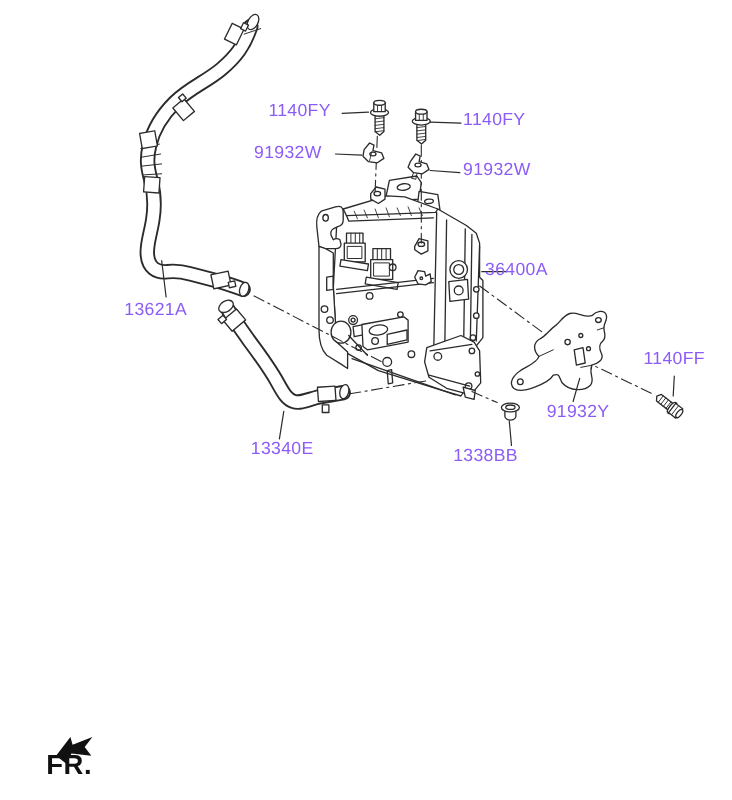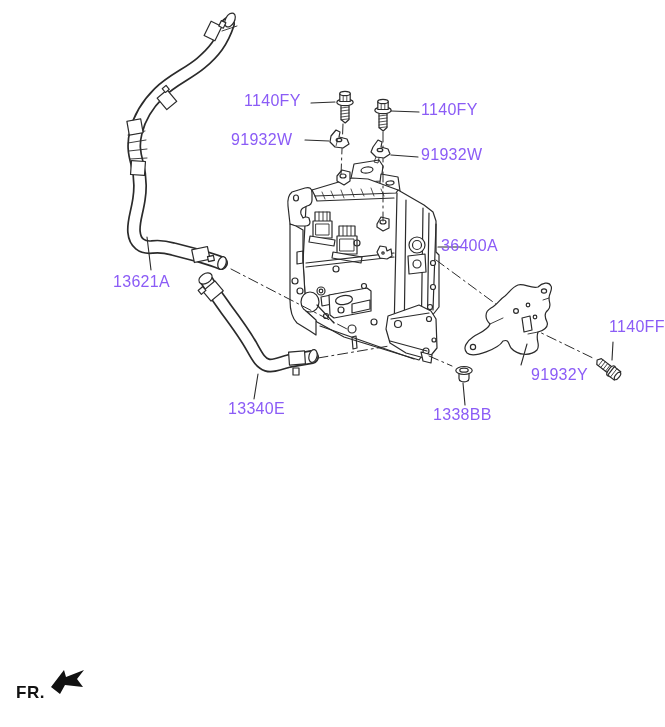--- a/index.html
+++ b/index.html
@@ -6,22 +6,22 @@
   .stage{
     position:relative;width:665px;height:727px;background:#ffffff;
     font-family:"Liberation Sans", sans-serif;overflow:hidden;
   }
   .stage svg{position:absolute;left:0;top:0;}
   .callout{
     position:absolute;font-size:16px;letter-spacing:.3px;color:#8b5cf6;
     white-space:nowrap;line-height:1;
   }
   .fr-label{
-    position:absolute;font-size:17px;font-weight:bold;color:#111;
-    letter-spacing:.5px;line-height:1;
+    position:absolute;font-size:25px;font-weight:bold;color:#111;
+    letter-spacing:.5px;line-height:1;margin-left:26px;
   }
 </style>
 </head>
 <body>
 
 <div class="stage">
 
   <svg width="665" height="727" viewBox="0 0 665 727">
     <g stroke="#2b2b2b" stroke-width="1.2" fill="none" stroke-linecap="round" stroke-linejoin="round">
 
@@ -229,18 +229,18 @@
     </g>
   </svg>
 
   <div class="callout" style="left:244px;top:93px;">1140FY</div>
   <div class="callout" style="left:421px;top:102px;">1140FY</div>
   <div class="callout" style="left:231px;top:132px;">91932W</div>
   <div class="callout" style="left:421px;top:147px;">91932W</div>
   <div class="callout" style="left:441px;top:238px;">36400A</div>
   <div class="callout" style="left:113px;top:274px;">13621A</div>
   <div class="callout" style="left:228px;top:401px;text-align:center;">13340E</div>
-  <div class="callout" style="left:433px;top:407px;">1338BB</div>
-  <div class="callout" style="left:497px;top:367px;margin-left:34px;">91932Y</div>
-  <div class="callout" style="left:585px;top:319px;margin-left:24px;">1140FF</div>
+  <div class="callout" style="left:412px;top:407px;">1338BB</div>
+  <div class="callout" style="left:497px;top:367px;">91932Y</div>
+  <div class="callout" style="left:585px;top:319px;">1140FF</div>
 
   <div class="fr-label" style="left:16px;top:684px;">FR.</div>
 </div>
 
 </body></html>

